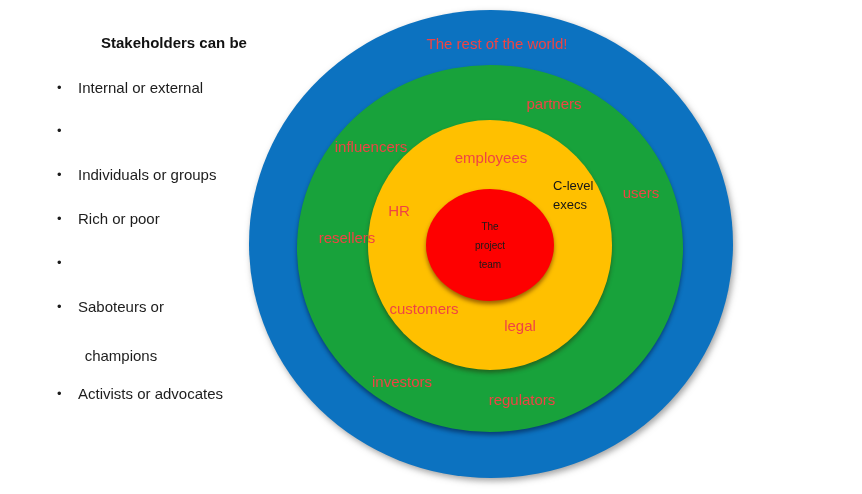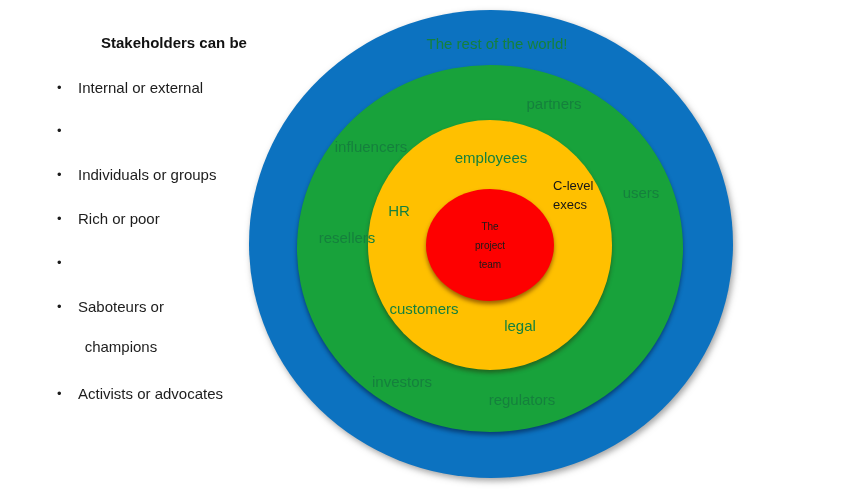--- a/index.html
+++ b/index.html
@@ -38,21 +38,21 @@
     line-height: 20px;
   }
   .bullet-glyph {
     width: 21px;
     flex: 0 0 21px;
     font-size: 13px;
     line-height: 20px;
   }
   .bullet-text-wrap { display: block; text-align: center; }
   .bullet-text  { display: block; white-space: nowrap; }
-  .bullet-text2 { display: block; white-space: nowrap; margin-top: 20px; }
+  .bullet-text2 { display: block; white-space: nowrap; margin-top: 29px; }
 
   
   .diagram { position: absolute; left: 0; top: 0; width: 862px; height: 494px; }
   .ring {
     position: absolute;
     border-radius: 50%;
   }
   .ring-world {
     left: 249px; top: 10px; width: 484px; height: 468px;
     background: #0c72c0;
@@ -72,21 +72,21 @@
     left: 426px; top: 189px; width: 128px; height: 112px;
     background: #fe0000;
     box-shadow: 0 3px 4px rgba(60,0,0,0.5);
   }
 
   .lbl {
     position: absolute;
     transform: translate(-50%, -50%);
     font-size: 15px;
     white-space: nowrap;
-    color: #15803d;
+    color: #ef4444;
   }
   .lbl-left {
     position: absolute;
     font-size: 13px;
     color: #161616;
     line-height: 19px;
   }
   .lbl-left span { display: block; white-space: nowrap; }
   .core-label {
     position: absolute;

